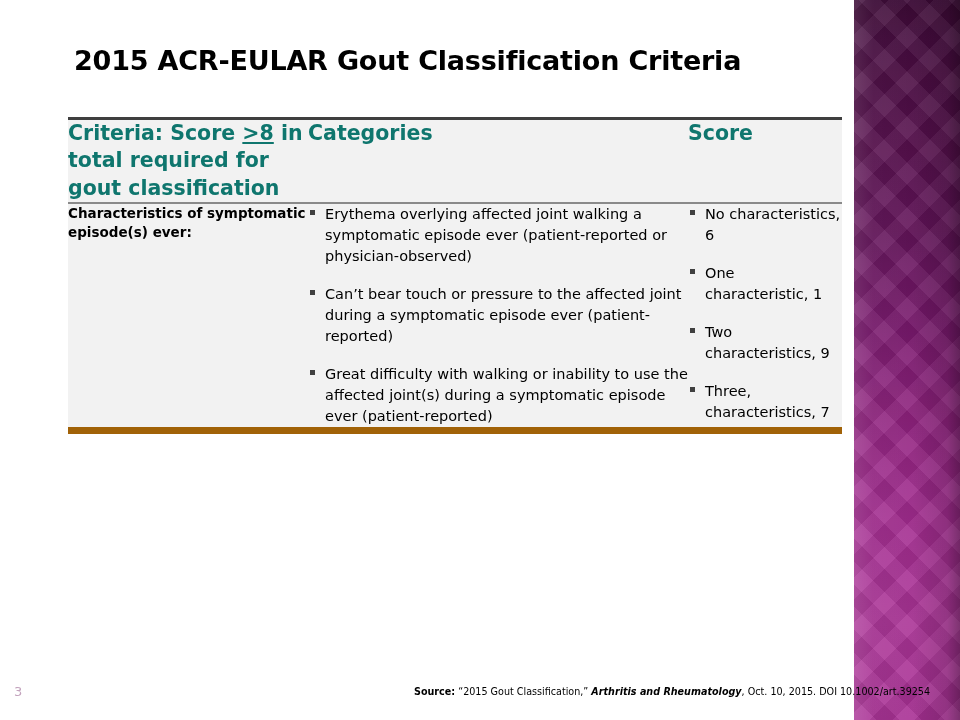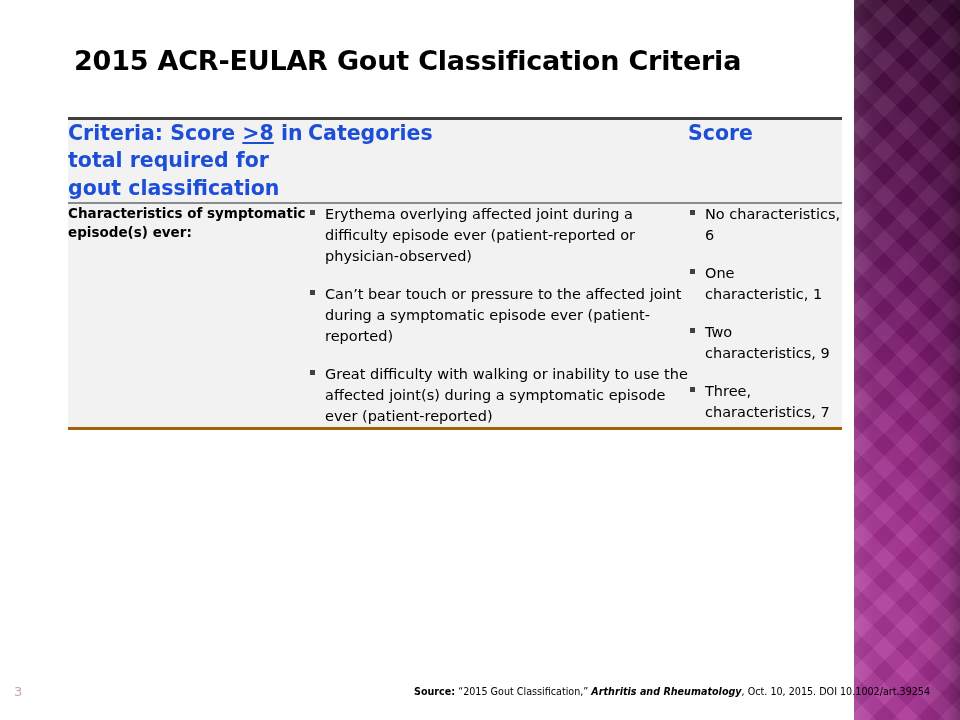--- a/index.html
+++ b/index.html
@@ -95,26 +95,26 @@
     vertical-align: top;
     padding: 0;
   }
   .row-header td {
     background: #f2f2f2;
     border-top: 3px solid #3f3f3f;
     border-bottom: 2px solid #8a8a8a;
     padding: 10px 8px 14px 12px;
     font-size: 20.5px;
     font-weight: bold;
-    color: #1d4ed8;
+    color: #0f766e;
     line-height: 1.33;
   }
   .row-body td {
     background: #f2f2f2;
-    border-bottom: 3px solid #a16207;
+    border-bottom: 7px solid #a16207;
     padding: 10px 8px 12px 12px;
   }
   .col-criteria { width: 240px; }
   .col-categories { width: 380px; }
   .col-score { width: 154px; }
 
   .underlined { text-decoration: underline; }
 
   
   .criteria-label {
@@ -208,21 +208,21 @@
         <span>Score</span>
       </td>
     </tr>
 
     <tr class="row-body">
       <td>
         <div class="criteria-label">Characteristics of symptomatic episode(s) ever:</div>
       </td>
       <td>
         <ul class="bullets cat-list">
-          <li>Erythema overlying affected joint during a difficulty episode ever (patient-reported or physician-observed)</li>
+          <li>Erythema overlying affected joint walking a symptomatic episode ever (patient-reported or physician-observed)</li>
           <li>Can’t bear touch or pressure to the affected joint during a symptomatic episode ever (patient-reported)</li>
           <li>Great difficulty with walking or inability to use the affected joint(s) during a symptomatic episode ever (patient-reported)</li>
         </ul>
       </td>
       <td class="score-body">
         <ul class="bullets score-list">
           <li>No characteristics, 6</li>
           <li>One characteristic, 1</li>
           <li>Two characteristics, 9</li>
           <li>Three, characteristics, 7</li>

